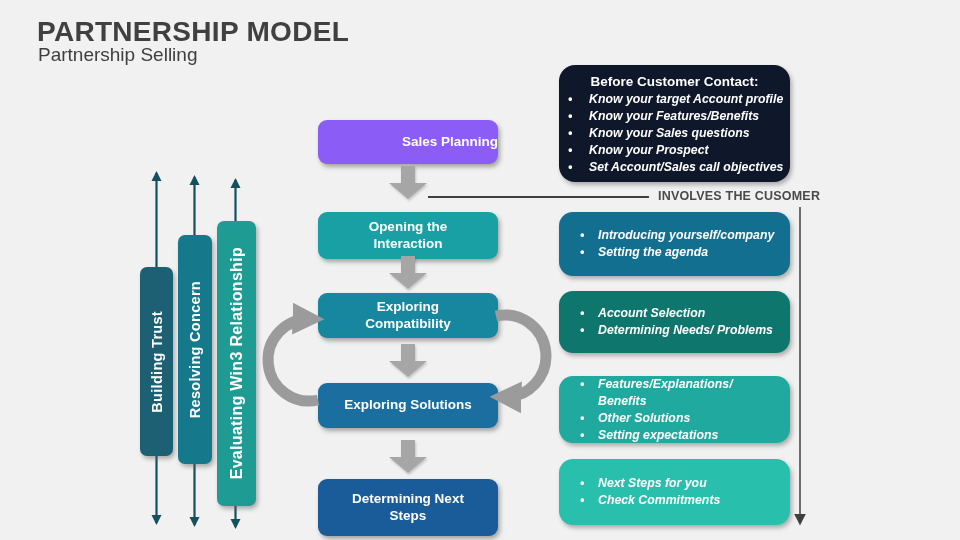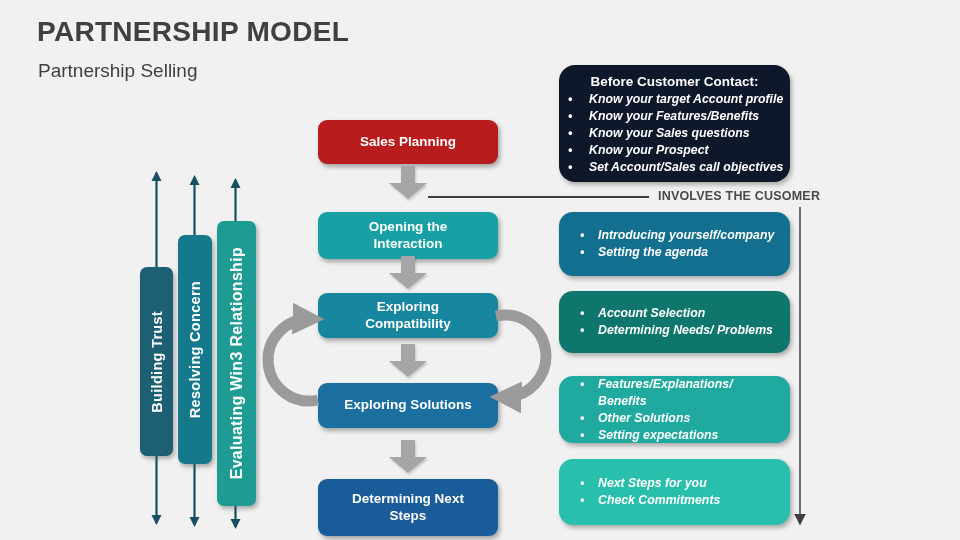--- a/index.html
+++ b/index.html
@@ -1,20 +1,20 @@
 <!DOCTYPE html>
 <html><head>
 <meta charset="utf-8">
 <style>
   html,body{margin:0;padding:0;}
   body{font-family:"Liberation Sans","DejaVu Sans",sans-serif;background:#ddd;}
   .slide{position:relative;width:960px;height:540px;background:#F1F1F2;overflow:hidden;}
 
   .title{position:absolute;left:37px;top:16px;font-size:28px;font-weight:700;color:#404040;letter-spacing:.3px;}
-  .subtitle{position:absolute;left:38px;top:60px;font-size:19px;font-weight:400;color:#3F3F3F;}
+  .subtitle{position:absolute;left:38px;top:44px;font-size:19px;font-weight:400;color:#3F3F3F;}
 
   
   .pillar-arrow{position:absolute;overflow:visible;}
   .pa1{left:150px;top:162px;}
   .pa2{left:188px;top:166px;}
   .pa3{left:229px;top:169px;}
 
   
   .pillar-bar{position:absolute;border-radius:7px;display:flex;align-items:center;justify-content:center;
     box-shadow:2px 3px 4px rgba(90,90,90,.45);}
@@ -98,21 +98,21 @@
   <div class="pillar-bar pb1" style="background: rgb(29, 95, 115);">
     <span class="vtext">Building Trust</span>
   </div>
   <div class="pillar-bar pb2" style="background: rgb(21, 121, 139);">
     <span class="vtext">Resolving Concern</span>
   </div>
   <div class="pillar-bar pb3" style="background: rgb(30, 156, 147);">
     <span class="vtext">Evaluating Win3 Relationship</span>
   </div>
 
-  <div class="flow-box fb1" style="background: #b91c1c;">
+  <div class="flow-box fb1" style="background: #8b5cf6; justify-content: flex-end;">
     <span>Sales Planning</span>
   </div>
   <svg class="block-arrow ba1" width="38" height="33" viewBox="0 0 38 33">
     <path d="M12 0 H26 V17 H38 L19 33 L0 17 H12 Z" fill="#A6A6A6"></path>
   </svg>
   <div class="flow-box fb2" style="background: rgb(24, 160, 164);">
     <span>Opening the Interaction</span>
   </div>
   <svg class="block-arrow ba2" width="38" height="33" viewBox="0 0 38 33">
     <path d="M12 0 H26 V17 H38 L19 33 L0 17 H12 Z" fill="#A6A6A6"></path>

